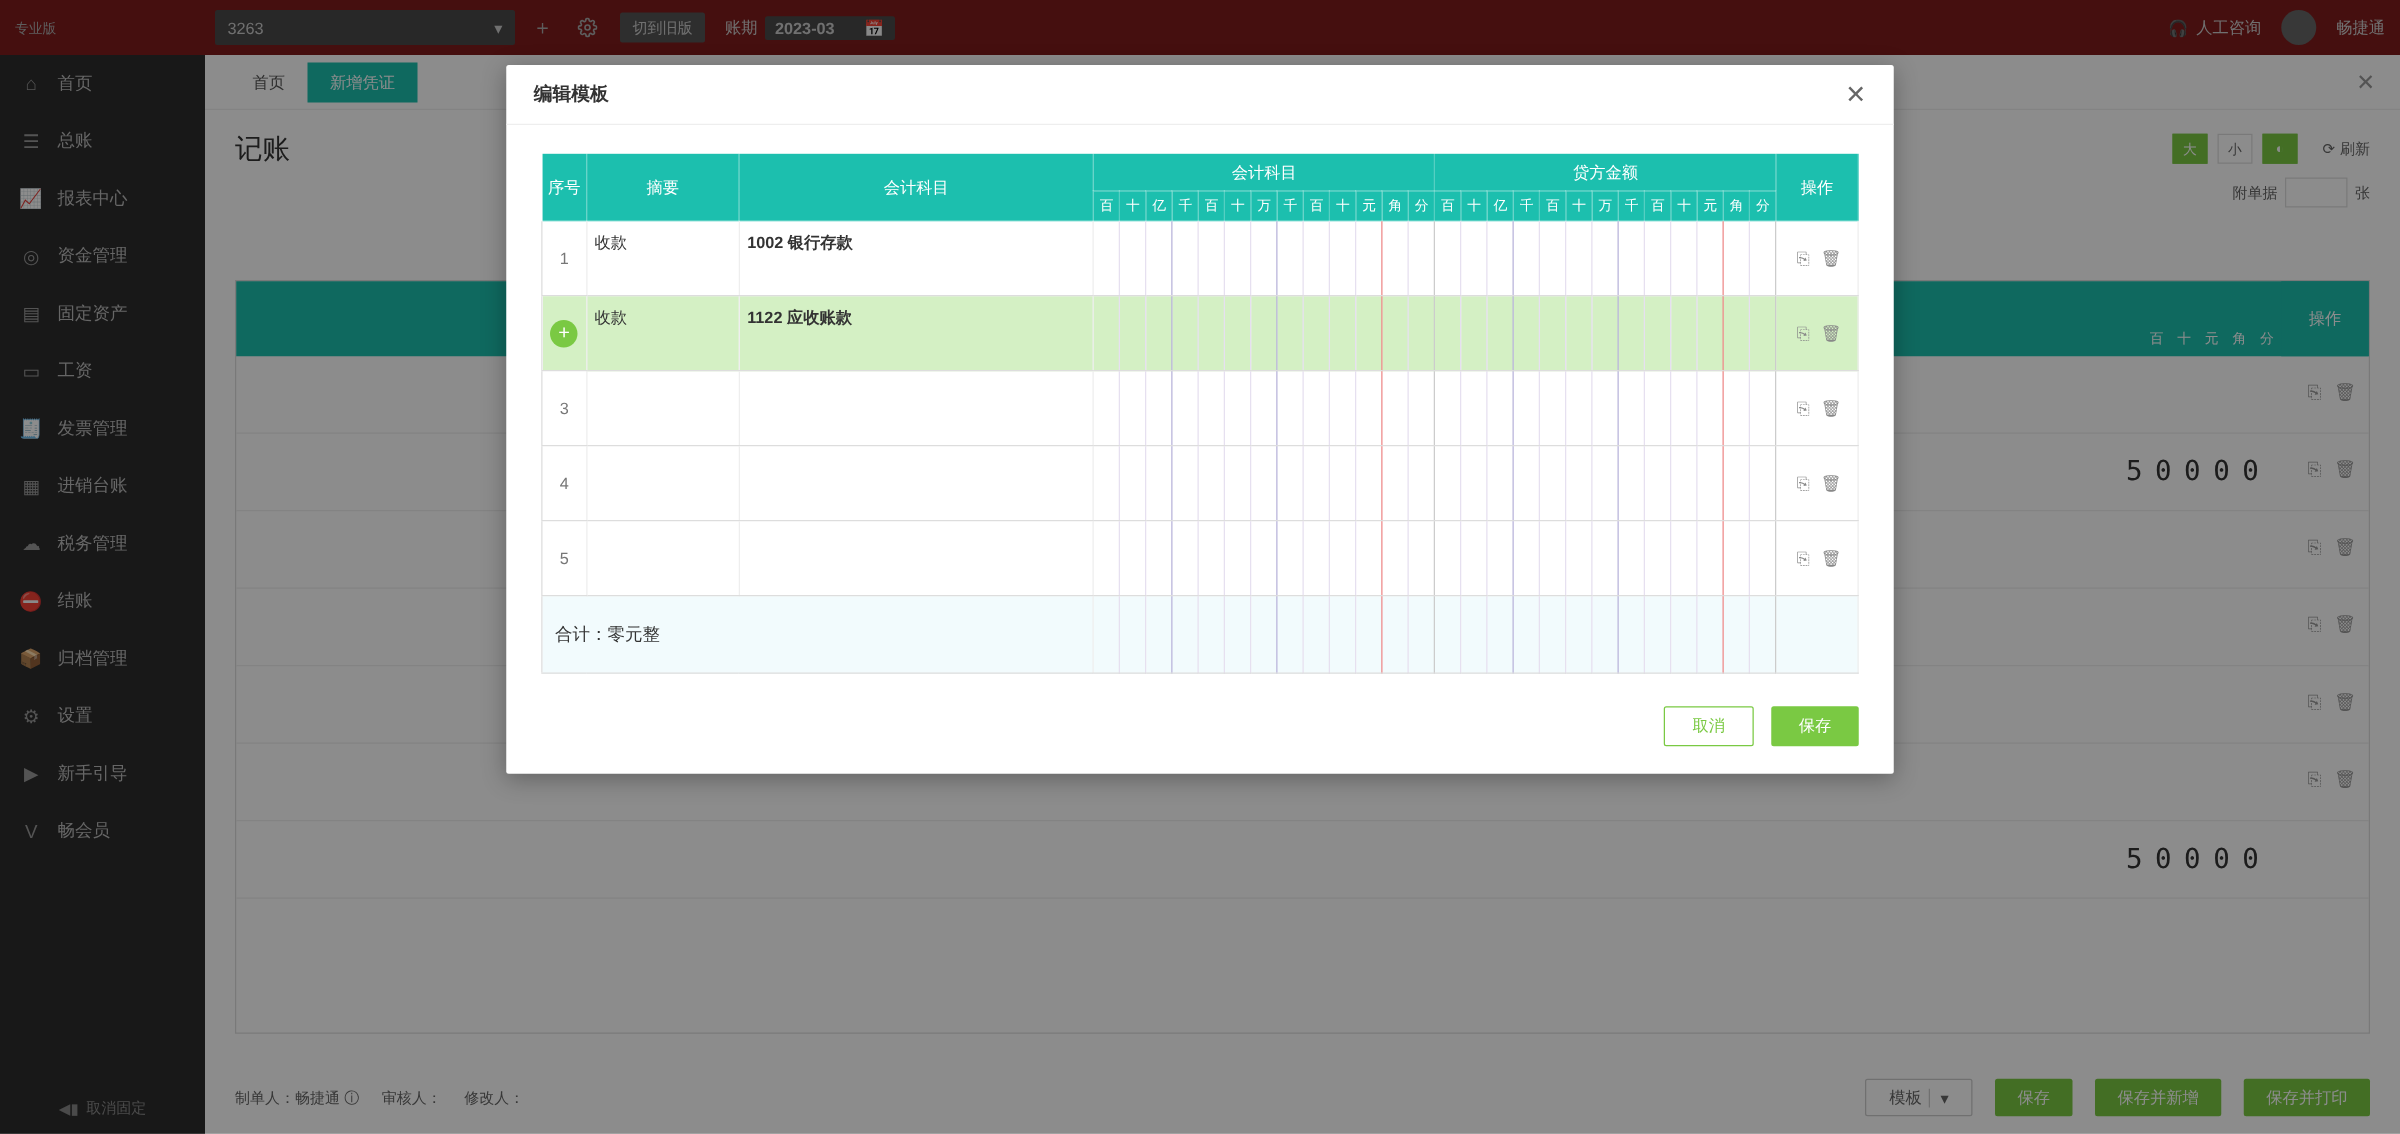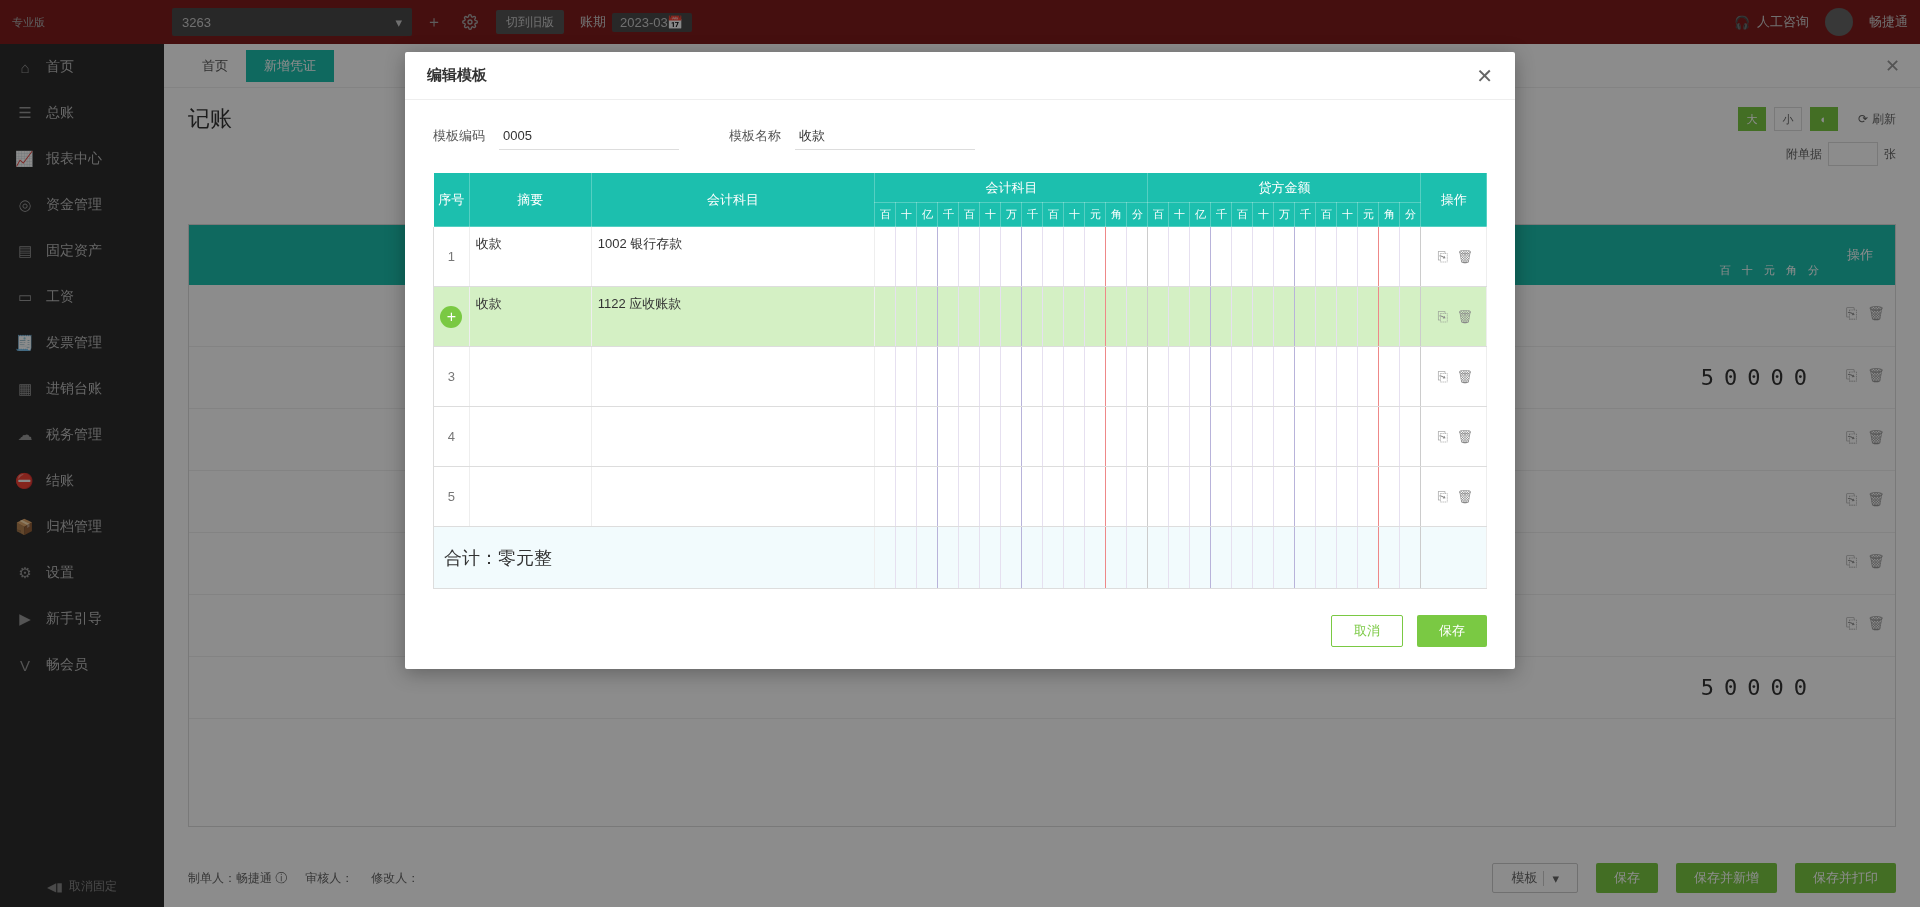--- a/index.html
+++ b/index.html
@@ -6,21 +6,21 @@
 body { font-family: "Microsoft YaHei", Arial, sans-serif; font-size: 13px; background: #f0f0f0; overflow: hidden; width: 1920px; height: 907px; position: relative; }
 
 
 .top-header { height: 44px; background: #7f1d1d; display: flex; align-items: center; padding: 0 12px; color: #ccc; position: relative; }
 .top-header .logo-area { width: 150px; display: flex; align-items: center; gap: 6px; }
 .top-header .logo-text { font-size: 11px; color: #aaa; }
 .top-header .dropdown { margin-left: 10px; width: 240px; height: 28px; background: #4a4a4a; border-radius: 2px; display: flex; align-items: center; padding: 0 10px; justify-content: space-between; }
 .top-header .icon-btn { width: 28px; height: 28px; display: flex; align-items: center; justify-content: center; margin-left: 8px; color: #aaa; font-size: 16px; }
 .top-header .switch-btn { margin-left: 12px; height: 24px; padding: 12px 10px; background: #555; border-radius: 2px; display: flex; align-items: center; font-size: 12px; color: #ccc; }
 .top-header .period { margin-left: 16px; display: flex; align-items: center; gap: 6px; }
-.top-header .period-value { background: #4a4a4a; padding: 2px 8px; border-radius: 2px; display: flex; align-items: center; gap: 0; }
+.top-header .period-value { background: #4a4a4a; padding: 2px 8px; border-radius: 2px; display: flex; align-items: center; gap: 24px; font-weight: bold; }
 .top-header .right { margin-left: auto; display: flex; align-items: center; gap: 16px; }
 .top-header .avatar { width: 28px; height: 28px; border-radius: 50%; background: #666; }
 
 
 .sidebar { position: absolute; left: 0; top: 44px; bottom: 0; width: 164px; background: #2c2c2c; color: #bbb; }
 .sidebar-item { height: 46px; display: flex; align-items: center; padding: 0 16px; gap: 12px; font-size: 14px; cursor: pointer; }
 .sidebar-item .side-icon { width: 18px; height: 18px; display: flex; align-items: center; justify-content: center; color: #999; font-size: 15px; }
 .sidebar-footer { position: absolute; bottom: 12px; left: 0; right: 0; display: flex; align-items: center; justify-content: center; gap: 6px; color: #888; font-size: 12px; }
 
 
@@ -70,31 +70,31 @@
 .mtable th { background: #1cbfae; color: #fff; font-weight: normal; font-size: 13px; border: 1px solid rgba(255,255,255,0.25); text-align: center; padding: 0; }
 .mtable th.group { height: 30px; }
 .mtable th.digit { height: 24px; font-size: 11px; width: 16px; }
 .mtable th.idx { width: 42px; }
 .mtable th.summary { width: 150px; }
 .mtable th.subject { width: 354px; }
 .mtable th.ops { width: 78px; }
 .mtable td { border-right: 1px solid #eee; border-bottom: 1px solid #ddd; font-size: 13px; color: #333; padding: 0; height: 60px; vertical-align: top; }
 .mtable td.idx-cell { text-align: center; vertical-align: middle; color: #777; position: relative; }
 .mtable td.summary-cell { padding: 8px 6px; }
-.mtable td.subject-cell { padding: 8px 6px; font-weight: normal; }
+.mtable td.subject-cell { padding: 8px 6px; font-weight: bold; }
 .mtable td.digit-cell { width: 16px; border-right: 1px solid #e6e0f0; }
 .mtable td.digit-cell.sep3 { border-right: 1px solid #b8b3da; }
 .mtable td.digit-cell.sep-yuan { border-right: 1px solid #e88; }
 .mtable td.digit-cell.last { border-right: 1px solid #ccc; }
 .mtable td.ops-cell { text-align: center; vertical-align: middle; }
 .mtable tr.active td { background: #d4f0c4; }
 .mtable tr.active td.digit-cell { background: #d4f0c4; }
 .add-row-btn { position: absolute; left: 50%; top: 50%; transform: translate(-50%, -50%); width: 22px; height: 22px; border-radius: 50%; background: #7ac943; color: #fff; display: flex; align-items: center; justify-content: center; font-size: 16px; }
 .row-icon { display: inline-block; width: 16px; height: 16px; margin: 0 3px; color: #888; font-size: 13px; cursor: pointer; }
-.total-row td { background: #f2fbfd; height: 62px; vertical-align: middle; padding: 0 10px; font-size: 18px; color: #333; }
+.total-row td { background: #f2fbfd; height: 62px; vertical-align: middle; padding: 0 10px; font-size: 14px; color: #333; }
 .modal-footer { padding: 16px 28px 22px; display: flex; justify-content: flex-end; gap: 14px; }
 .btn { height: 32px; padding: 0 22px; display: flex; align-items: center; border-radius: 2px; font-size: 13px; cursor: pointer; }
 .btn.cancel { border: 1px solid #7ac943; color: #7ac943; background: #fff; }
 .btn.save { background: #7ac943; color: #fff; }
 
 svg { display: block; }
 </style>
 </head>
 <body>
 
@@ -277,30 +277,20 @@
   </div>
 </div>
 
 <div class="overlay"></div>
 <div class="modal">
   <div class="modal-header">
     <span class="modal-title">编辑模板</span>
     <span class="modal-close">✕</span>
   </div>
   <div class="modal-body">
-    <div class="form-row">
-      <div class="form-field">
-        <span class="form-label">模板编码</span>
-        <input class="form-input" value="0005" style="">
-      </div>
-      <div class="form-field">
-        <span class="form-label">模板名称</span>
-        <input class="form-input" value="收款" style="">
-      </div>
-    </div>
 
     <table class="mtable">
       <thead>
         <tr>
           <th class="idx" rowspan="2">序号</th>
           <th class="summary" rowspan="2">摘要</th>
           <th class="subject" rowspan="2">会计科目</th>
           <th class="group" colspan="13">会计科目</th>
           <th class="group" colspan="13">贷方金额</th>
           <th class="ops" rowspan="2">操作</th>

